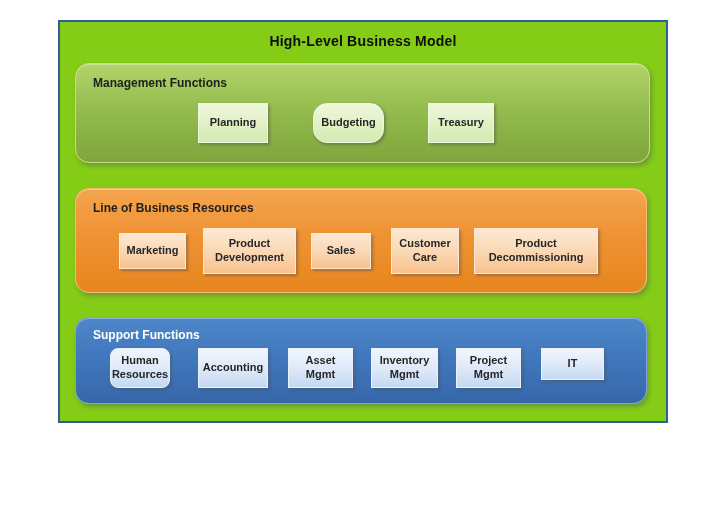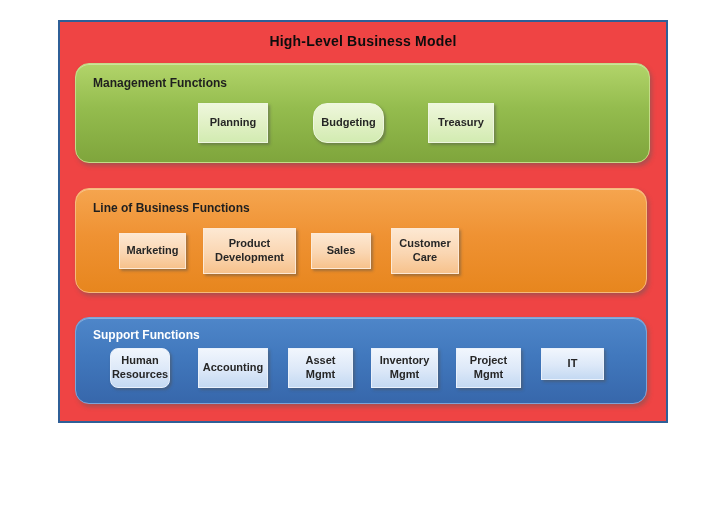--- a/index.html
+++ b/index.html
@@ -2,21 +2,21 @@
 <html><head>
 <meta charset="utf-8">
 <style>
   html,body{margin:0;padding:0;background:#ffffff;}
   .page{
     position:relative;width:725px;height:520px;background:#ffffff;overflow:hidden;
     font-family:"Liberation Sans", sans-serif;
   }
   .frame{
     position:absolute;left:58px;top:20px;width:606px;height:399px;
-    border:2px solid #2f5f97;background:#ef4444;
+    border:2px solid #2f5f97;background:#84cc16;
   }
   .title{
     position:absolute;left:0;top:11px;width:100%;
     text-align:center;font-size:14px;font-weight:bold;color:#0d0d0d;
     letter-spacing:0.2px;
   }
   .band{
     position:absolute;border-radius:14px;
     box-shadow:2px 3px 4px rgba(90,90,90,0.45), inset 0 1px 0 rgba(255,255,255,0.35);
   }
@@ -68,25 +68,26 @@
     <div class="title">High-Level Business Model</div>
 
     <div class="band band-green">
       <div class="band-label">Management Functions</div>
       <div class="fbox fbox-green" style="left:122px;top:39px;width:70px;height:40px;">Planning</div>
       <div class="fbox fbox-green" style="left:237px;top:39px;width:71px;height:40px;border-radius:14px;">Budgeting</div>
       <div class="fbox fbox-green" style="left:352px;top:39px;width:66px;height:40px;">Treasury</div>
     </div>
 
     <div class="band band-orange">
-      <div class="band-label">Line of Business Functions</div>
+      <div class="band-label">Line of Business Resources</div>
       <div class="fbox fbox-orange" style="left:43px;top:44px;width:67px;height:36px;">Marketing</div>
       <div class="fbox fbox-orange" style="left:127px;top:39px;width:93px;height:46px;">Product Development</div>
       <div class="fbox fbox-orange" style="left:235px;top:44px;width:60px;height:36px;">Sales</div>
       <div class="fbox fbox-orange" style="left:315px;top:39px;width:68px;height:46px;">Customer Care</div>
+      <div class="fbox fbox-orange" style="left:398px;top:39px;width:124px;height:46px;">Product Decommissioning</div>
     </div>
 
     <div class="band band-blue">
       <div class="band-label" style="top:10px;">Support Functions</div>
       <div class="fbox fbox-blue" style="left:34px;top:30px;width:60px;height:40px;border-radius:8px;">Human Resources</div>
       <div class="fbox fbox-blue" style="left:122px;top:30px;width:70px;height:40px;">Accounting</div>
       <div class="fbox fbox-blue" style="left:212px;top:30px;width:65px;height:40px;">Asset Mgmt</div>
       <div class="fbox fbox-blue" style="left:295px;top:30px;width:67px;height:40px;">Inventory Mgmt</div>
       <div class="fbox fbox-blue" style="left:380px;top:30px;width:65px;height:40px;">Project Mgmt</div>
       <div class="fbox fbox-blue" style="left:465px;top:30px;width:63px;height:32px;">IT</div>

